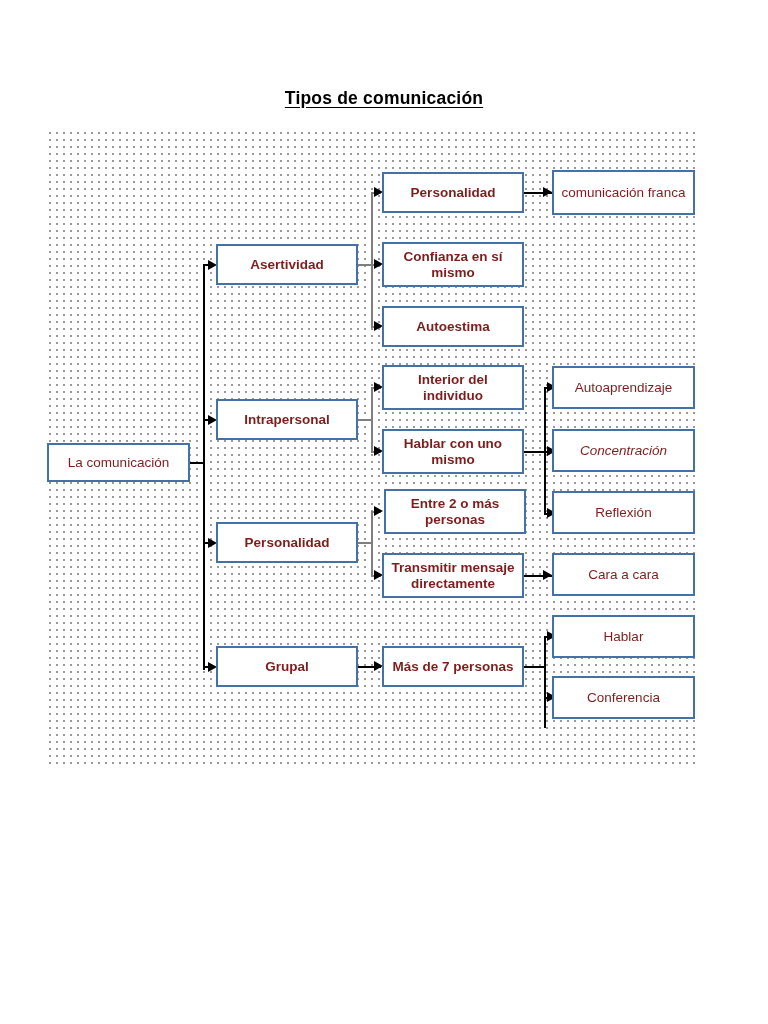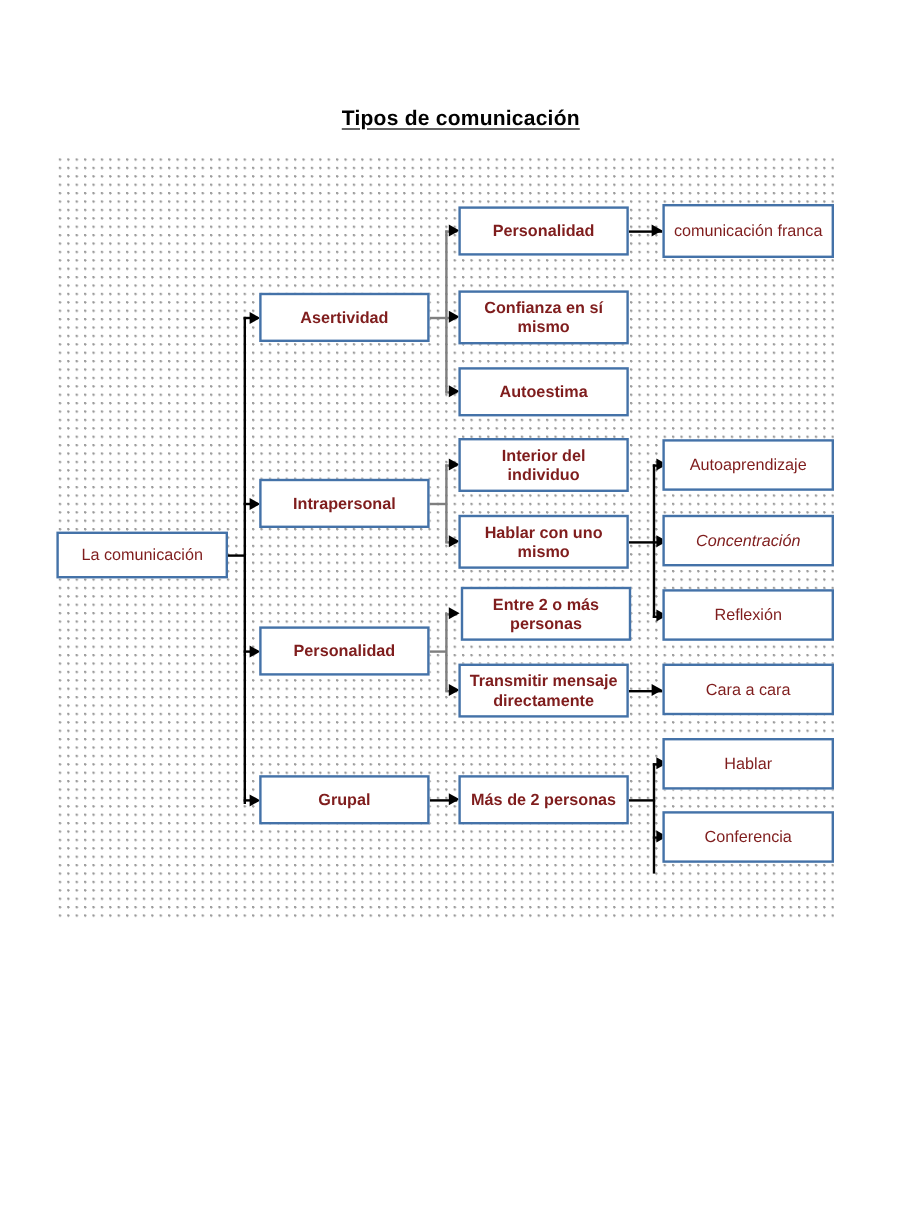--- a/index.html
+++ b/index.html
@@ -198,21 +198,21 @@
     <div class="node" style="left:335px; top:299px; width:142px; height:45px;">
       <span class="lbl">Hablar con uno mismo</span>
     </div>
     <div class="node" style="left:337px; top:359px; width:142px; height:45px;">
       <span class="lbl">Entre 2 o más personas</span>
     </div>
     <div class="node" style="left:335px; top:423px; width:142px; height:45px;">
       <span class="lbl">Transmitir mensaje directamente</span>
     </div>
     <div class="node" style="left:335px; top:516px; width:142px; height:41px;">
-      <span class="lbl">Más de 2 personas</span>
+      <span class="lbl">Más de 7 personas</span>
     </div>
 
     <div class="node reg" style="left:505px; top:40px; width:143px; height:45px;justify-content:flex-end;">
       <span class="lbl">comunicación franca</span>
     </div>
     <div class="node reg" style="left:505px; top:236px; width:143px; height:43px;">
       <span class="lbl">Autoaprendizaje</span>
     </div>
     <div class="node reg" style="left:505px; top:299px; width:143px; height:43px;font-style:italic;">
       <span class="lbl">Concentración</span>

